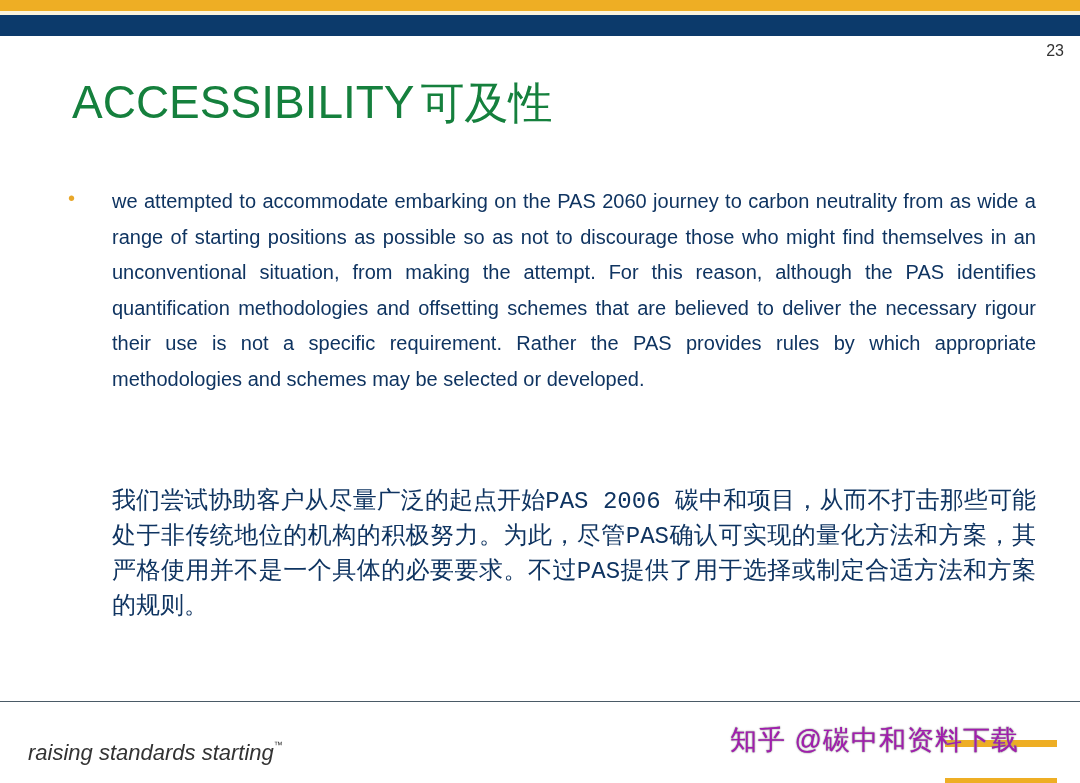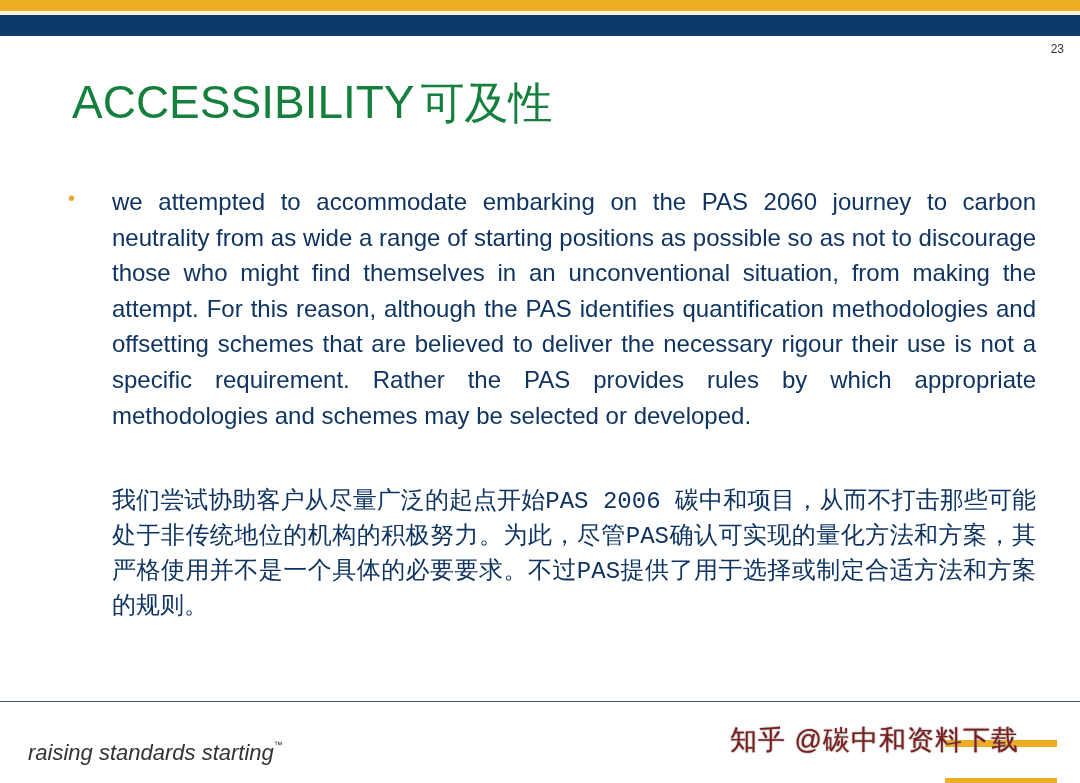--- a/index.html
+++ b/index.html
@@ -4,47 +4,47 @@
   <style>
     html, body { margin: 0; padding: 0; }
     body {
       width: 1080px; height: 783px; position: relative; overflow: hidden;
       background: #ffffff;
       font-family: "Liberation Sans", sans-serif;
     }
     .bar-gold { position: absolute; left: 0; top: 0; width: 1080px; height: 11px; background: #eeae24; }
     .bar-gap { position: absolute; left: 0; top: 11px; width: 1080px; height: 4px; background: #fbf3dc; }
     .bar-navy { position: absolute; left: 0; top: 15px; width: 1080px; height: 21px; background: #0c3a6b; }
-    .page-num { position: absolute; right: 16px; top: 42px; font-size: 12px; color: #333; }
+    .page-num { position: absolute; right: 16px; top: 42px; font-size: 16px; color: #333; }
     .title {
       position: absolute; left: 72px; top: 74px;
       font-size: 46px; color: #15803d; letter-spacing: 0px; white-space: nowrap;
     }
     .title .cn { font-family: "DejaVu Serif", serif; font-size: 44px; margin-left: 6px; }
     .bullet-dot { position: absolute; left: 68px; top: 187px; color: #e8a72a; font-size: 20px; }
     .body-en {
       position: absolute; left: 112px; top: 184px; width: 924px;
-      font-size: 24px; line-height: 35.6px; color: #0f3461;
+      font-size: 20px; line-height: 35.6px; color: #0f3461;
       text-align: justify; text-align-last: left;
     }
     .body-cn {
       position: absolute; left: 112px; top: 484px; width: 924px;
       font-family: Liberation Mono, monospace;
       font-size: 24px; line-height: 35px; color: #0f3461;
       text-align: justify; text-align-last: left;
     }
     .footer-rule { position: absolute; left: 0; top: 701px; width: 1080px; height: 1px; background: #4a5a66; }
     .tagline {
       position: absolute; left: 28px; top: 740px;
       font-size: 22px; font-style: italic; color: #333;
     }
     .tagline sup { font-size: 9px; vertical-align: 12px; font-style: normal; }
     .watermark {
       position: absolute; left: 730px; top: 722px;
-      font-size: 27px; color: #7f1d1d;
+      font-size: 27px; color: #a21caf;
       text-shadow: 0 0 1px #888, 0 0 2px #999;
       letter-spacing: 1px; z-index: 3; white-space: nowrap;
     }
     .logo { position: absolute; left: 945px; top: 735px; width: 112px; height: 48px; }
     .logo .gold-top { position: absolute; left: 0; top: 5px; width: 112px; height: 7px; background: #eeae24; }
     .logo .text {
       position: absolute; left: 2px; top: 7px;
       font-family: "Liberation Sans", sans-serif; font-weight: bold;
       font-size: 40px; line-height: 36px; color: #0c3a6b; letter-spacing: 3px; margin-top: 43px;
     }

